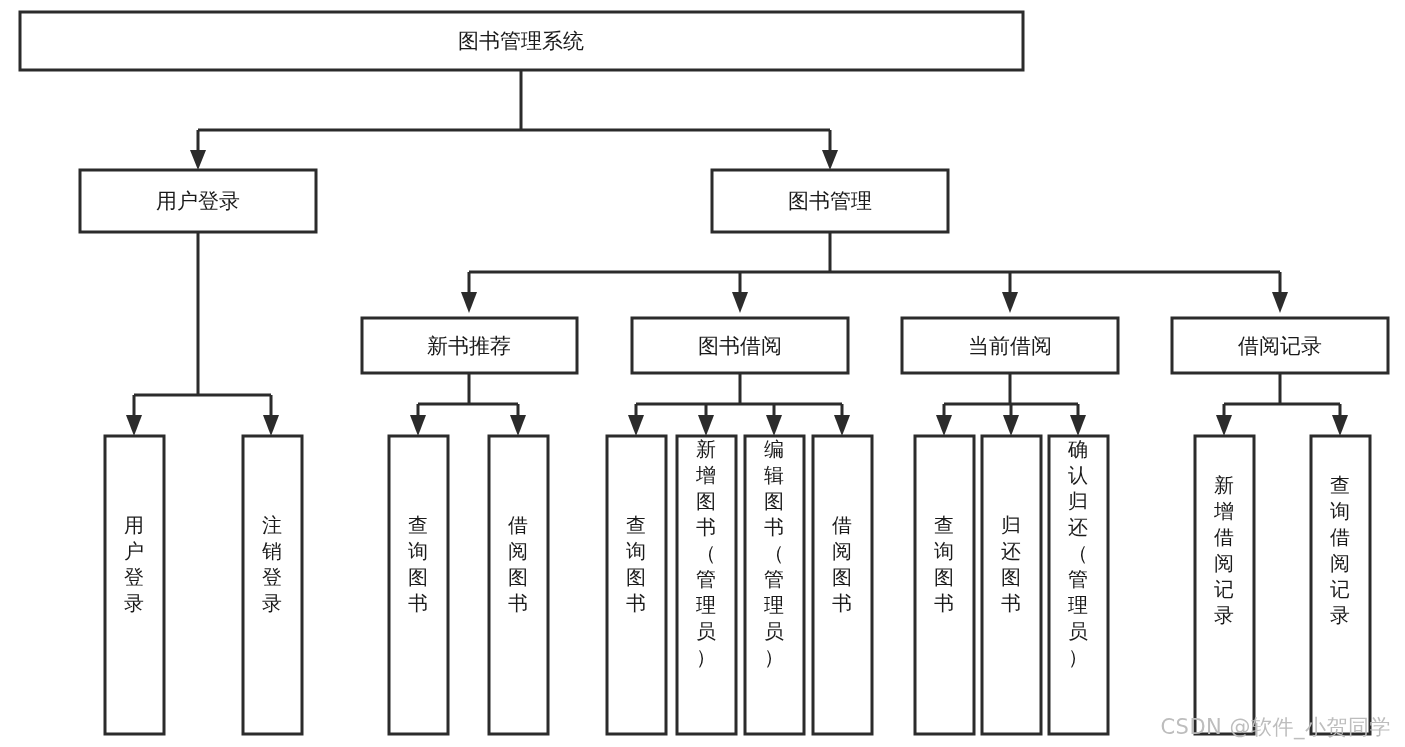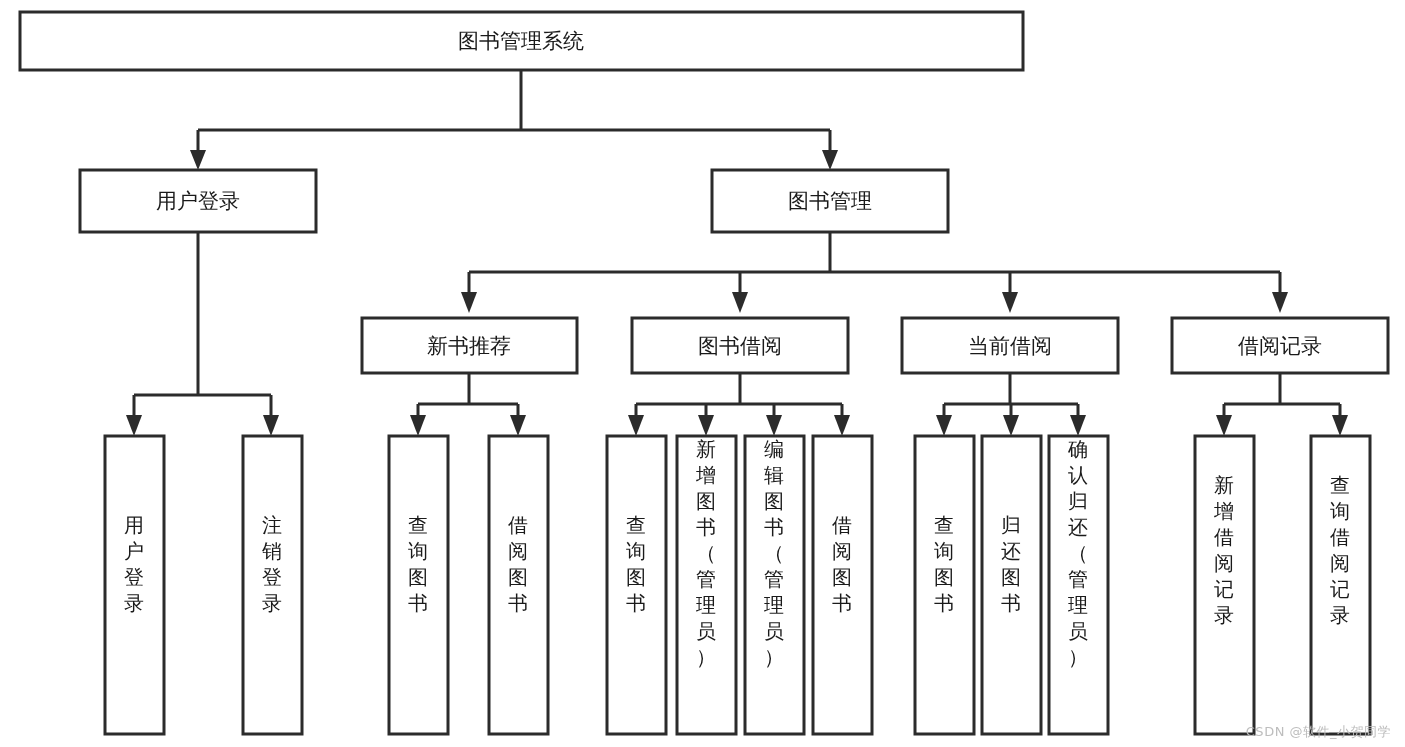--- a/index.html
+++ b/index.html
@@ -29,21 +29,21 @@
   .leaf-label{
     font-family:"DejaVu Sans","Liberation Sans",sans-serif;
     font-size:20px;
     fill:#1a1a1a;
   }
   .watermark{
     position:absolute;
     right:14px;
     bottom:6px;
     font-family:"DejaVu Sans","Liberation Sans",sans-serif;
-    font-size:13px;
+    font-size:21px;
     color:#bdbdbd;
     letter-spacing:0.5px;
     white-space:nowrap;
     pointer-events:none;
   }
 </style>
 </head>
 <body>
 
 <svg id="diagram" viewBox="0 0 1405 747" xmlns="http://www.w3.org/2000/svg">

